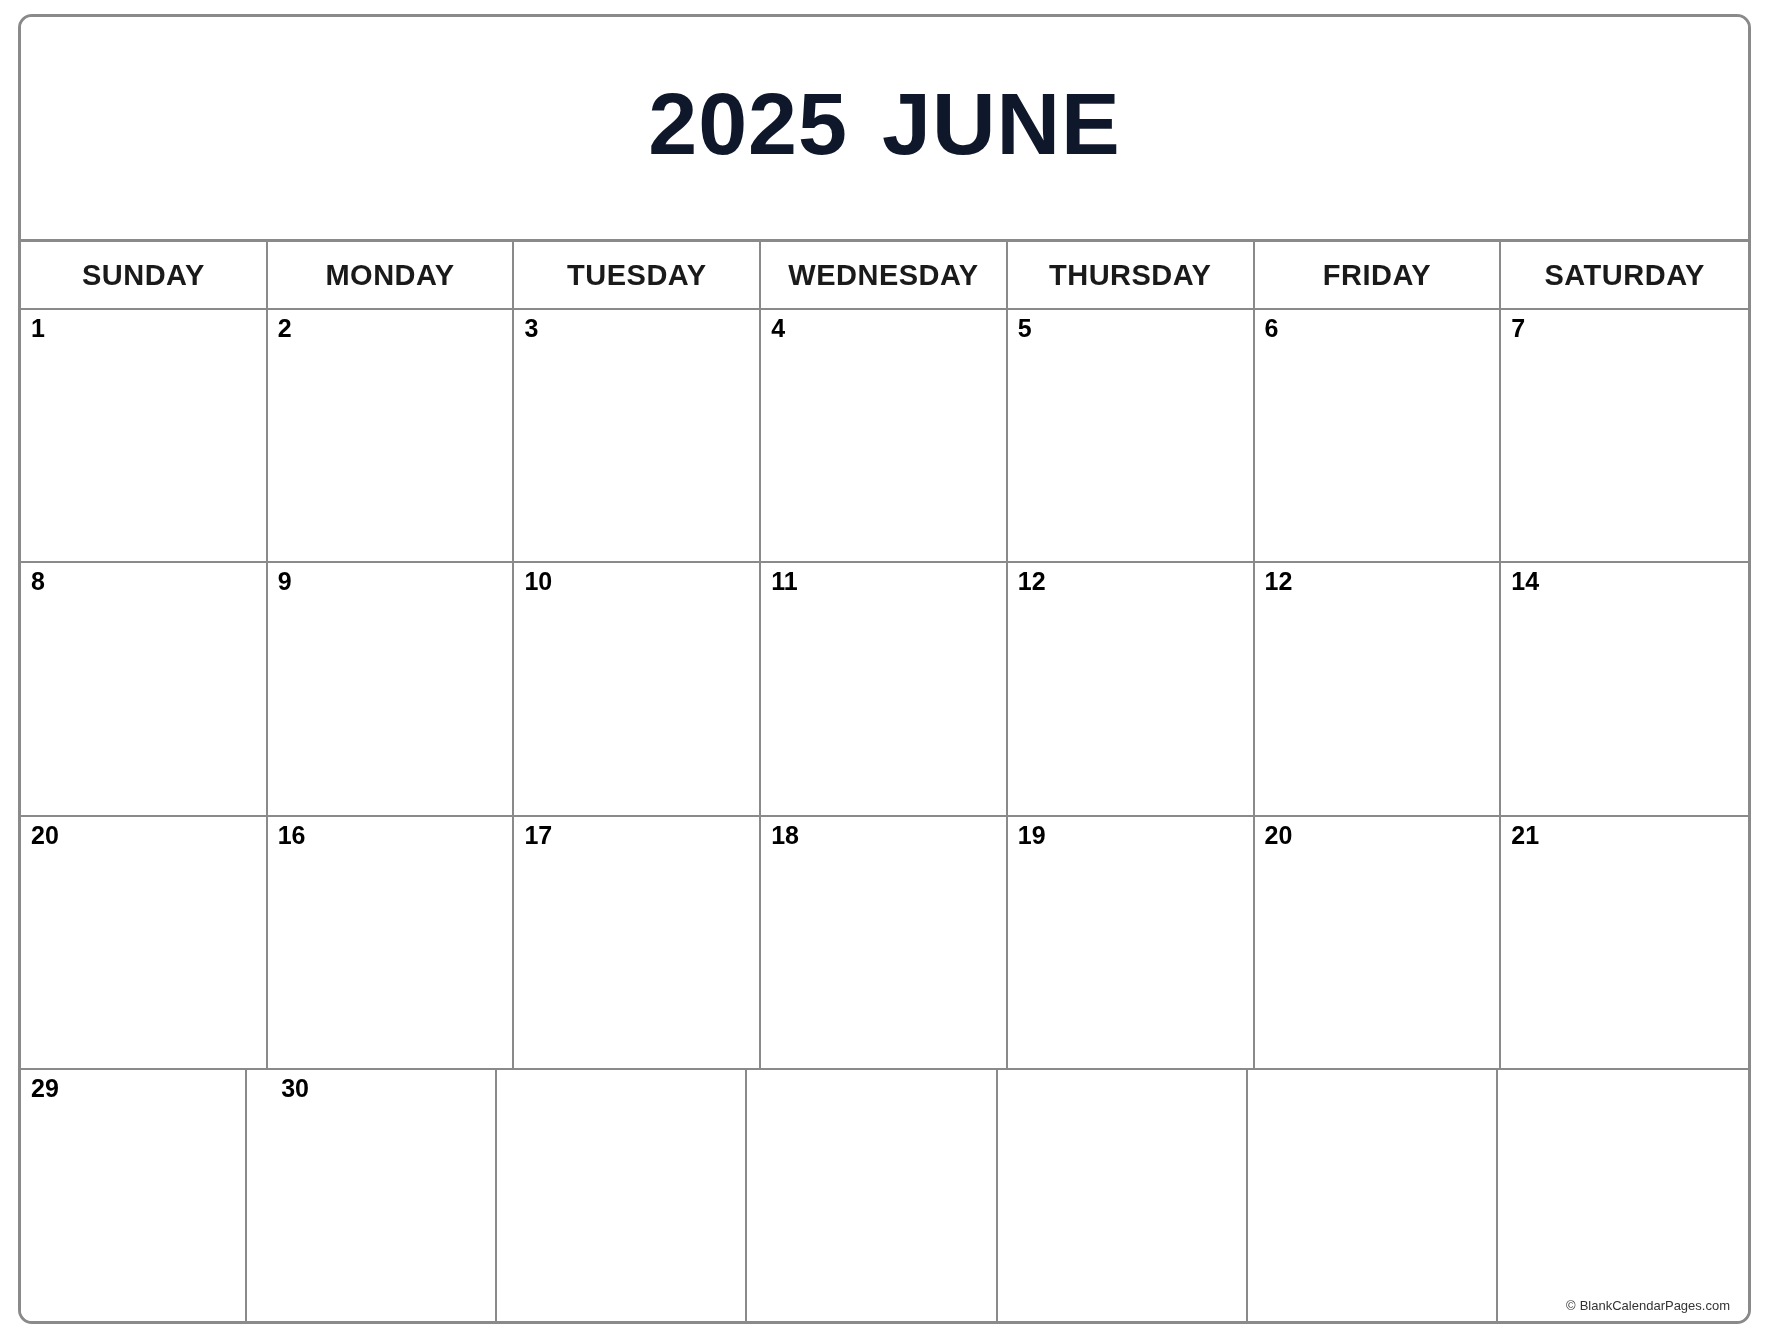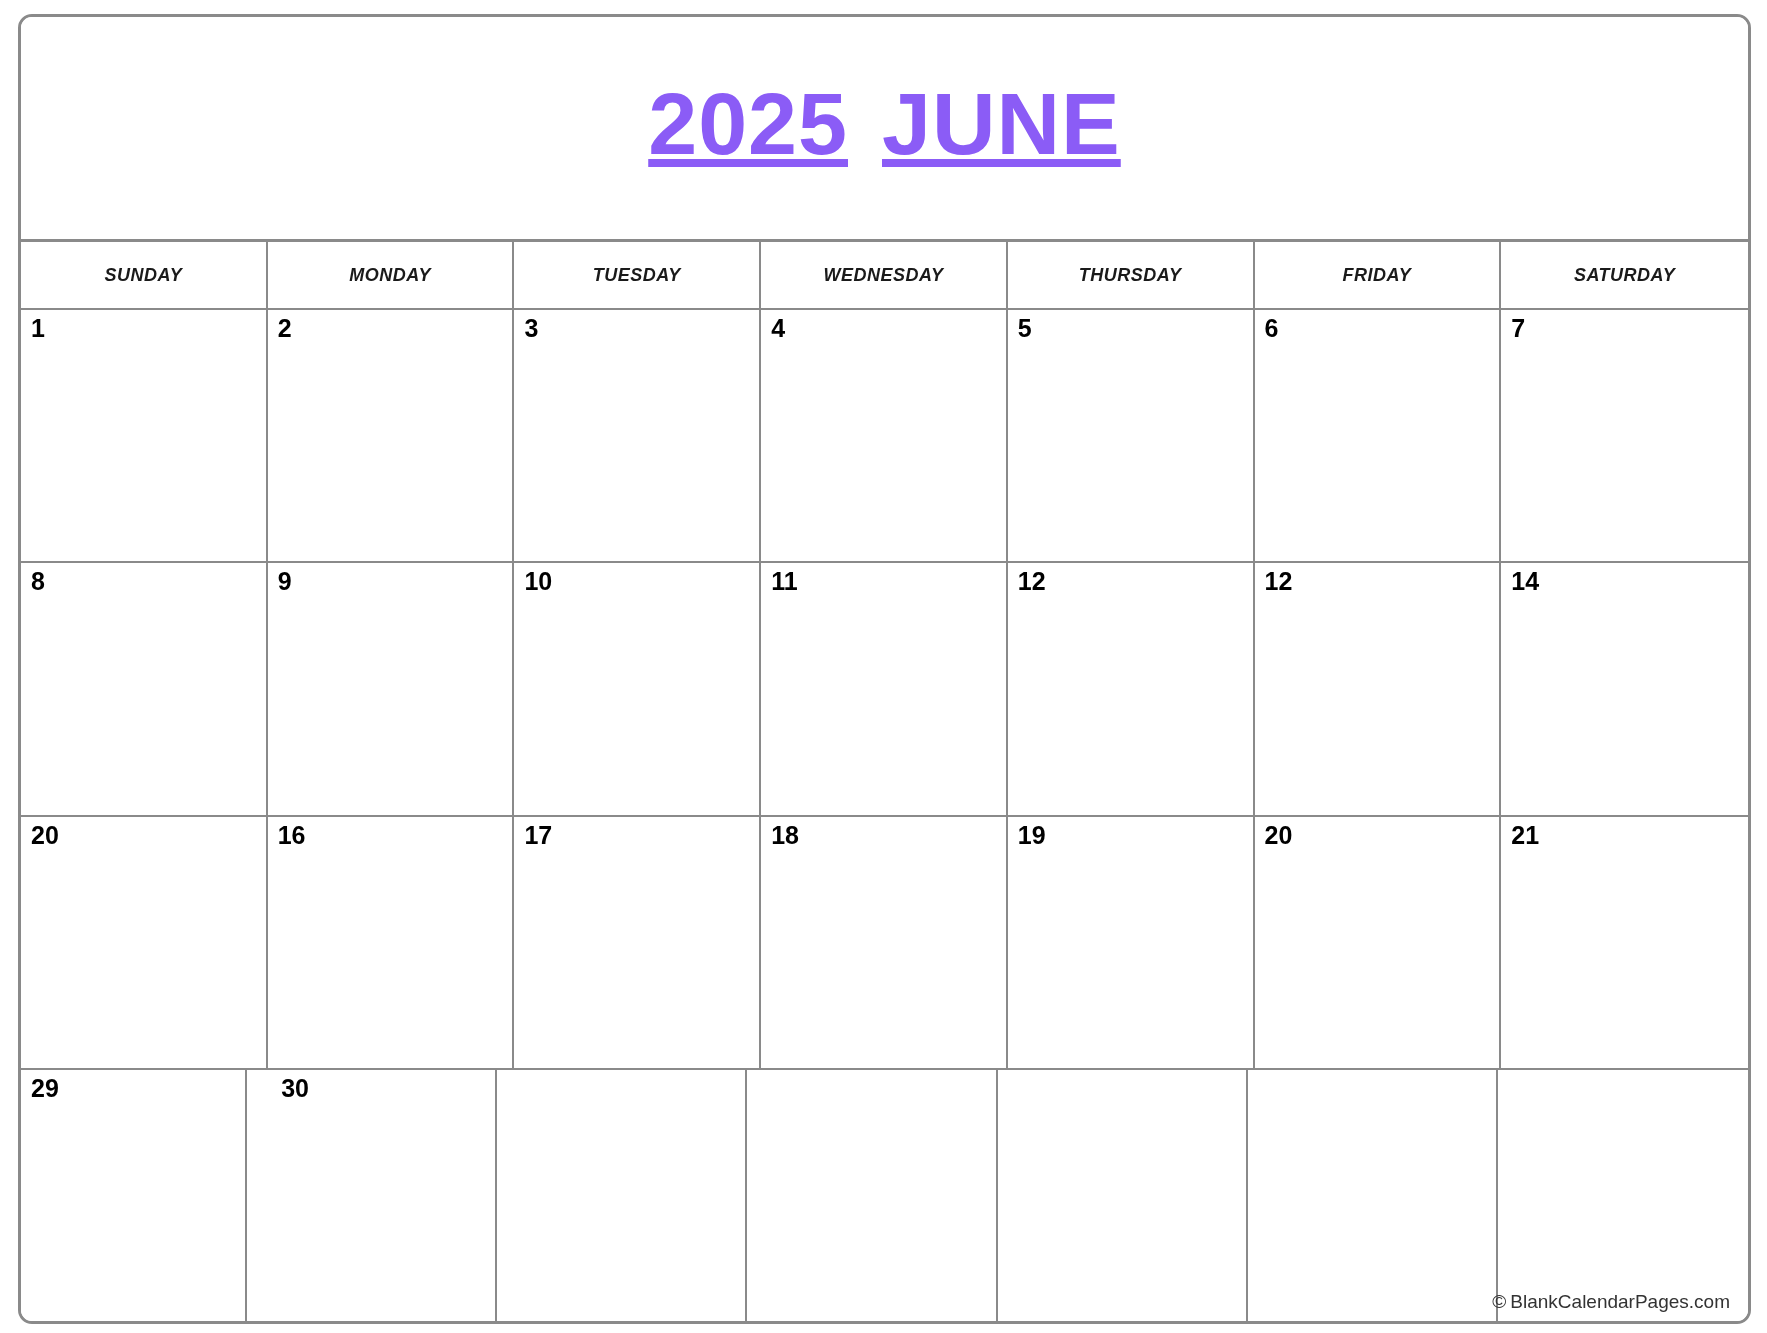--- a/index.html
+++ b/index.html
@@ -42,45 +42,43 @@
     display: flex;
     align-items: center;
     justify-content: center;
     border-bottom: 3px solid #8a8a8a;
     background: #ffffff;
   }
   .title {
     font-size: 88px;
     font-weight: bold;
     letter-spacing: 1px;
-    color: #8b5cf6;
+    color: #0f172a;
     white-space: nowrap;
     transform: translateY(-4px);
-    text-decoration: underline;
   }
   .title .sp { display: inline-block; width: 34px; }
 
   
   .weekdays {
     flex: 0 0 66px;
     display: grid;
     grid-template-columns: repeat(7, 1fr);
     border-bottom: 2px solid #8a8a8a;
   }
   .weekday {
     display: flex;
     align-items: center;
     justify-content: center;
-    font-size: 18px;
+    font-size: 29px;
     font-weight: bold;
     color: #1a1a1a;
     border-right: 2px solid #8a8a8a;
     box-sizing: border-box;
     letter-spacing: 0.5px;
-    font-style: italic;
   }
   .weekday:last-child { border-right: none; text-align: right; }
 
   
   .weeks {
     flex: 1 1 auto;
     display: flex;
     flex-direction: column;
   }
   .week {
@@ -107,21 +105,21 @@
     font-weight: bold;
     color: #000000;
     line-height: 1;
   }
 
   
   .credit {
     position: absolute;
     right: 18px;
     bottom: 8px;
-    font-size: 19px;
+    font-size: 13px;
     color: #333333;
     white-space: nowrap;
   }
   .credit .mark { margin-right: 4px; }
 </style>
 </head>
 <body>
 
 <div class="page">
   <div class="calendar">

